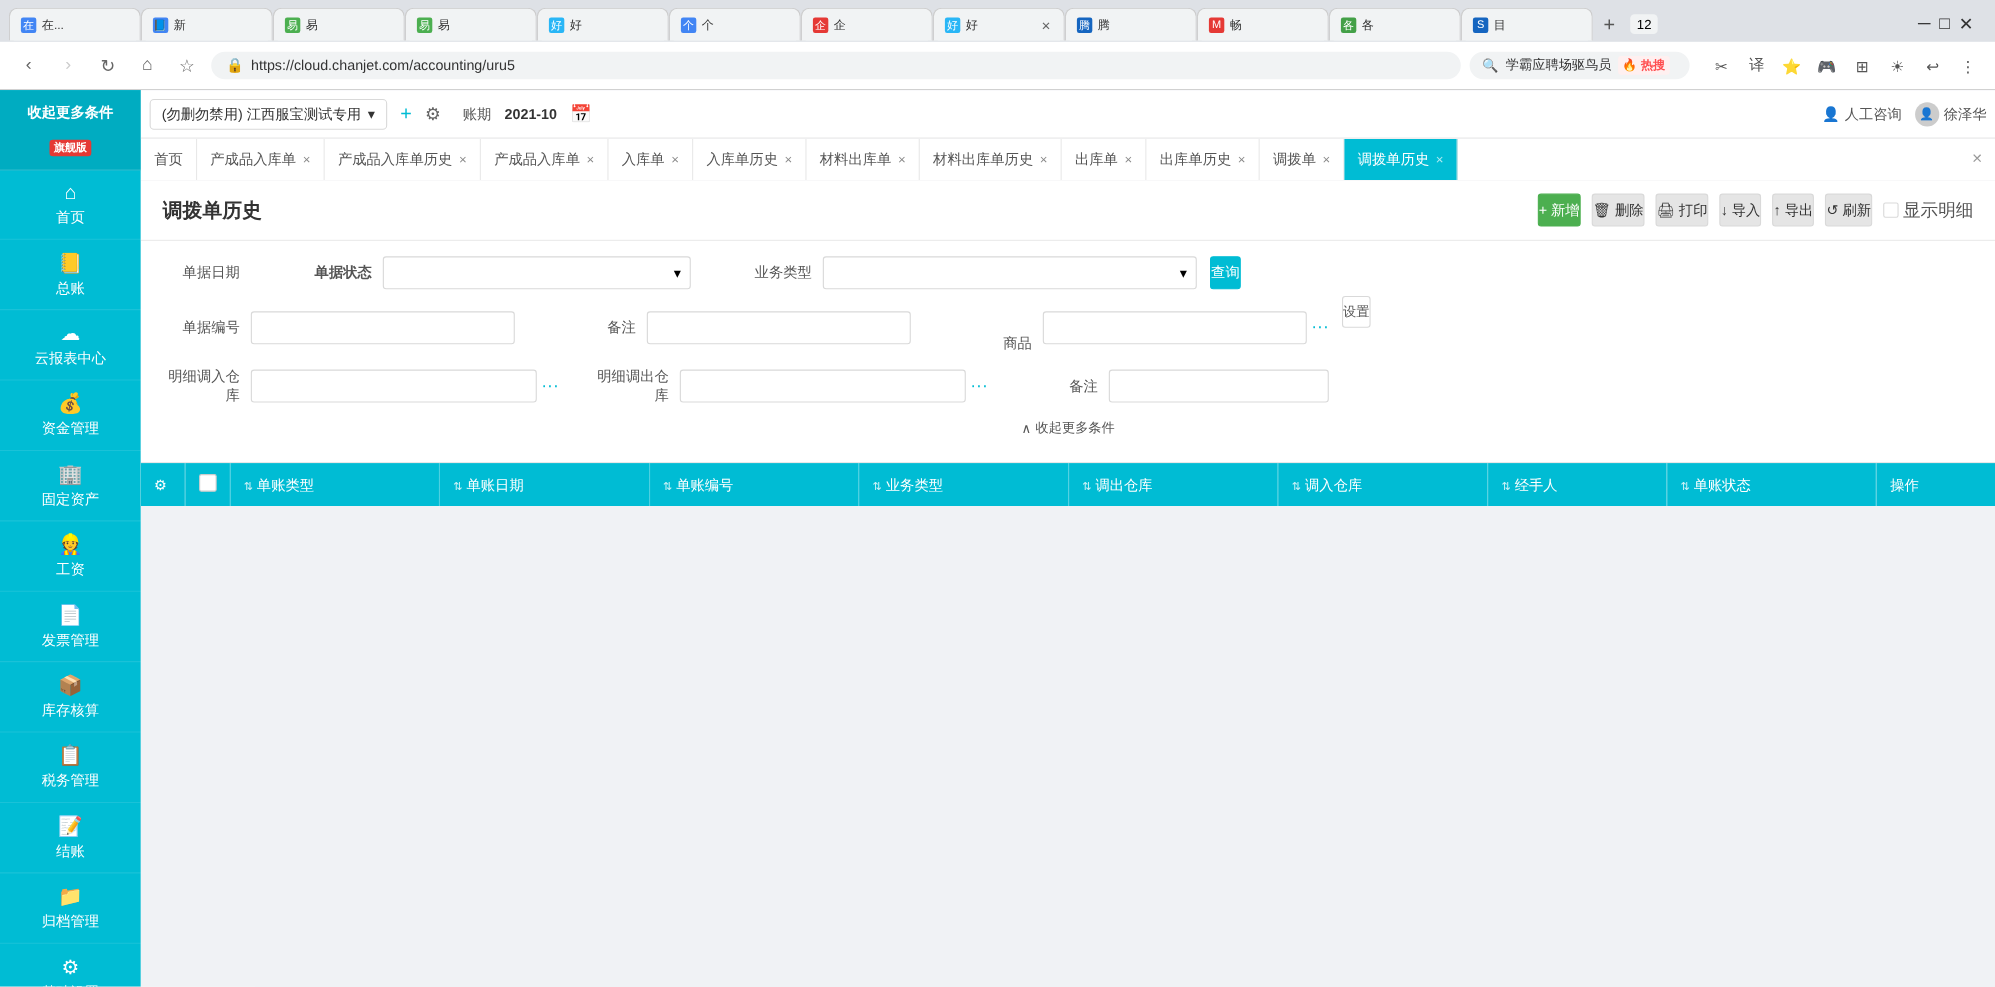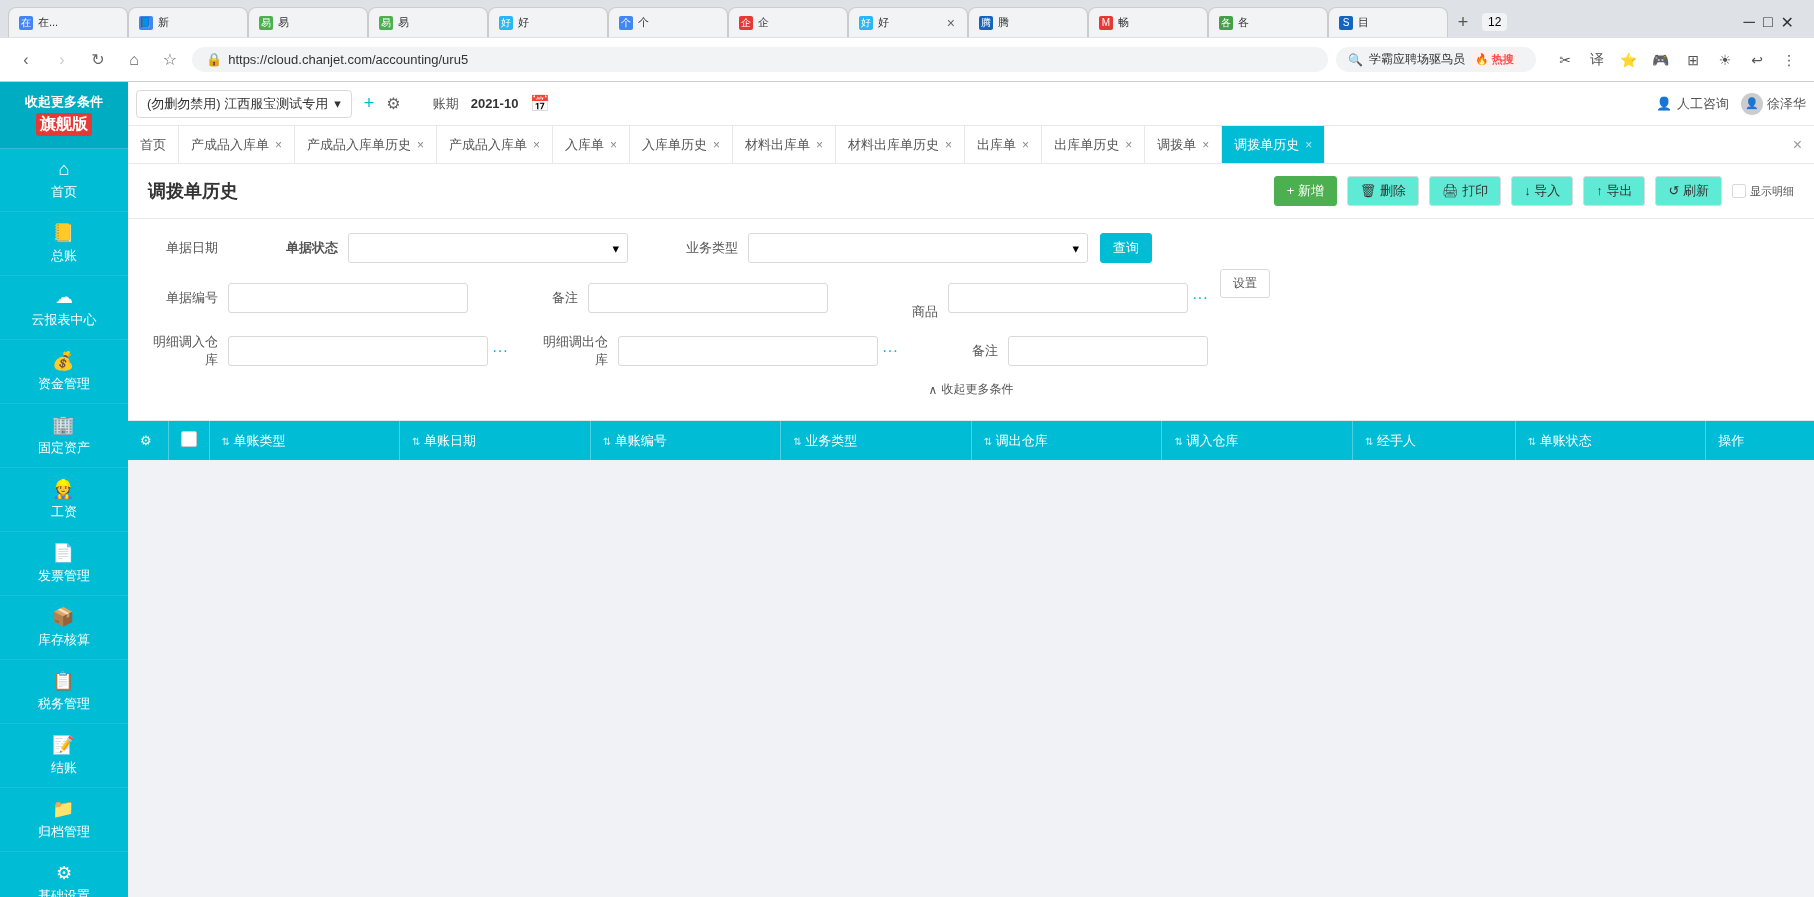--- a/index.html
+++ b/index.html
@@ -27,21 +27,21 @@
     .ext-icon { width: 26px; height: 26px; border-radius: 4px; display: flex; align-items: center; justify-content: center; font-size: 14px; cursor: pointer; color: #555; }
     .search-bar-box { background: #f1f3f4; border-radius: 20px; padding: 4px 12px; display: flex; align-items: center; gap: 6px; font-size: 12px; color: #333; min-width: 200px; }
     .hot-badge { color: #ff4d4f; font-size: 11px; font-weight: bold; background: #fff0f0; border-radius: 3px; padding: 1px 4px; }
 
     
     .app-container { display: flex; height: calc(897px - 82px); }
 
     
     .sidebar { width: 128px; background: #00bcd4; display: flex; flex-direction: column; align-items: center; padding-top: 0; flex-shrink: 0; }
     .sidebar-logo { width: 100%; background: #00acc1; padding: 12px 8px; text-align: center; color: #fff; font-size: 13px; font-weight: bold; line-height: 1.3; border-bottom: 1px solid rgba(255,255,255,0.2); }
-    .sidebar-logo .sub { font-size: 16px; background: #e53935; color: #fff; border-radius: 3px; padding: 1px 4px; display: inline-block; margin-top: 2px; }
+    .sidebar-logo .sub { font-size: 10px; background: #e53935; color: #fff; border-radius: 3px; padding: 1px 4px; display: inline-block; margin-top: 16px; }
     .sidebar-item { width: 100%; display: flex; flex-direction: column; align-items: center; padding: 10px 0; cursor: pointer; color: #fff; font-size: 13px; gap: 3px; border-bottom: 1px solid rgba(255,255,255,0.1); }
     .sidebar-item .icon { font-size: 18px; }
 
     
     .main-content { flex: 1; display: flex; flex-direction: column; overflow: hidden; background: #f0f2f5; }
 
     
     .top-bar { background: #fff; padding: 0 8px; display: flex; align-items: center; gap: 12px; height: 44px; border-bottom: 1px solid #e8e8e8; flex-shrink: 0; }
     .company-selector { display: flex; align-items: center; gap: 6px; font-size: 13px; color: #333; cursor: pointer; border: 1px solid #d9d9d9; border-radius: 4px; padding: 4px 10px; }
     .top-bar-actions { margin-left: auto; display: flex; align-items: center; gap: 12px; }
@@ -51,26 +51,26 @@
     .tab-bar { background: #fff; display: flex; align-items: center; border-bottom: 1px solid #e8e8e8; flex-shrink: 0; overflow-x: auto; white-space: nowrap; height: 38px; }
     .app-tab { display: inline-flex; align-items: center; padding: 0 12px; height: 38px; font-size: 13px; color: #555; cursor: pointer; border-right: 1px solid #e8e8e8; gap: 6px; flex-shrink: 0; }
     .app-tab.active { background: #00bcd4; color: #fff; }
     .app-tab .tab-x { font-size: 12px; opacity: 0.7; }
     .tab-bar-close { margin-left: auto; padding: 0 12px; font-size: 16px; cursor: pointer; color: #999; flex-shrink: 0; }
 
     
     .page-header { background: #fff; padding: 12px 20px 0; border-bottom: 1px solid #e8e8e8; display: flex; align-items: center; justify-content: space-between; flex-shrink: 0; }
     .page-title { font-size: 18px; font-weight: bold; color: #333; padding-bottom: 12px; }
     .header-actions { display: flex; align-items: center; gap: 10px; padding-bottom: 12px; }
-    .btn { display: inline-flex; align-items: center; gap: 4px; padding: 5px 12px; border-radius: 3px; font-size: 13px; cursor: pointer; border: 1px solid transparent; }
-    .btn-default { background: #5eead4; border-color: #d9d9d9; color: #333; }
+    .btn { display: inline-flex; align-items: center; gap: 4px; padding: 5px 0; border-radius: 3px; font-size: 13px; cursor: pointer; border: 1px solid transparent; }
+    .btn-default { background: #e5e5e5; border-color: #d9d9d9; color: #333; }
     .btn-primary { background: #4CAF50; color: #fff; border-color: #4CAF50; }
     .btn-query { background: #00bcd4; color: #fff; border-color: #00bcd4; }
     .btn-setting { background: #fff; border-color: #d9d9d9; color: #555; font-size: 12px; }
-    .btn-show { display: flex; align-items: center; gap: 4px; font-size: 11px; color: #555; cursor: pointer; }
+    .btn-show { display: flex; align-items: center; gap: 4px; font-size: 16px; color: #555; cursor: pointer; }
 
     
     .filter-area { background: #fff; padding: 14px 20px; border-bottom: 1px solid #e8e8e8; flex-shrink: 0; }
     .filter-row { display: flex; align-items: center; gap: 0; margin-bottom: 12px; }
     .filter-row:last-child { margin-bottom: 0; }
     .filter-label { width: 80px; color: #555; font-size: 13px; text-align: right; padding-right: 10px; flex-shrink: 0; }
     .filter-value { flex: 1; display: flex; align-items: center; gap: 6px; }
     .date-btn { padding: 3px 8px; border-radius: 3px; font-size: 12px; cursor: pointer; color: #555; border: 1px solid transparent; }
     .date-btn.active { background: #00bcd4; color: #fff; border-radius: 10px; }
     .date-range { font-size: 12px; color: #999; margin-left: 4px; }
@@ -254,21 +254,21 @@
 
   <div class="main-content">
 
     <div class="top-bar">
       <div class="company-selector">
         <span>(勿删勿禁用) 江西服宝测试专用</span>
         <span>▾</span>
       </div>
       <span style="font-size:18px;color:#00bcd4;cursor:pointer;">+</span>
       <span style="font-size:16px;color:#666;cursor:pointer;">⚙</span>
-      <span style="color:#555;margin-left:20px;">账期</span>
+      <span style="color:#555;margin-left:8px;">账期</span>
       <span style="color:#333;font-weight:bold;">2021-10</span>
       <span style="font-size:16px;color:#00bcd4;cursor:pointer;">📅</span>
       <div class="top-bar-actions">
         <div class="top-action">
           <span>👤</span>
           <span>人工咨询</span>
         </div>
         <div class="top-action">
           <span style="width:22px;height:22px;border-radius:50%;background:#ccc;display:inline-flex;align-items:center;justify-content:center;font-size:11px;">👤</span>
           <span>徐泽华</span>

